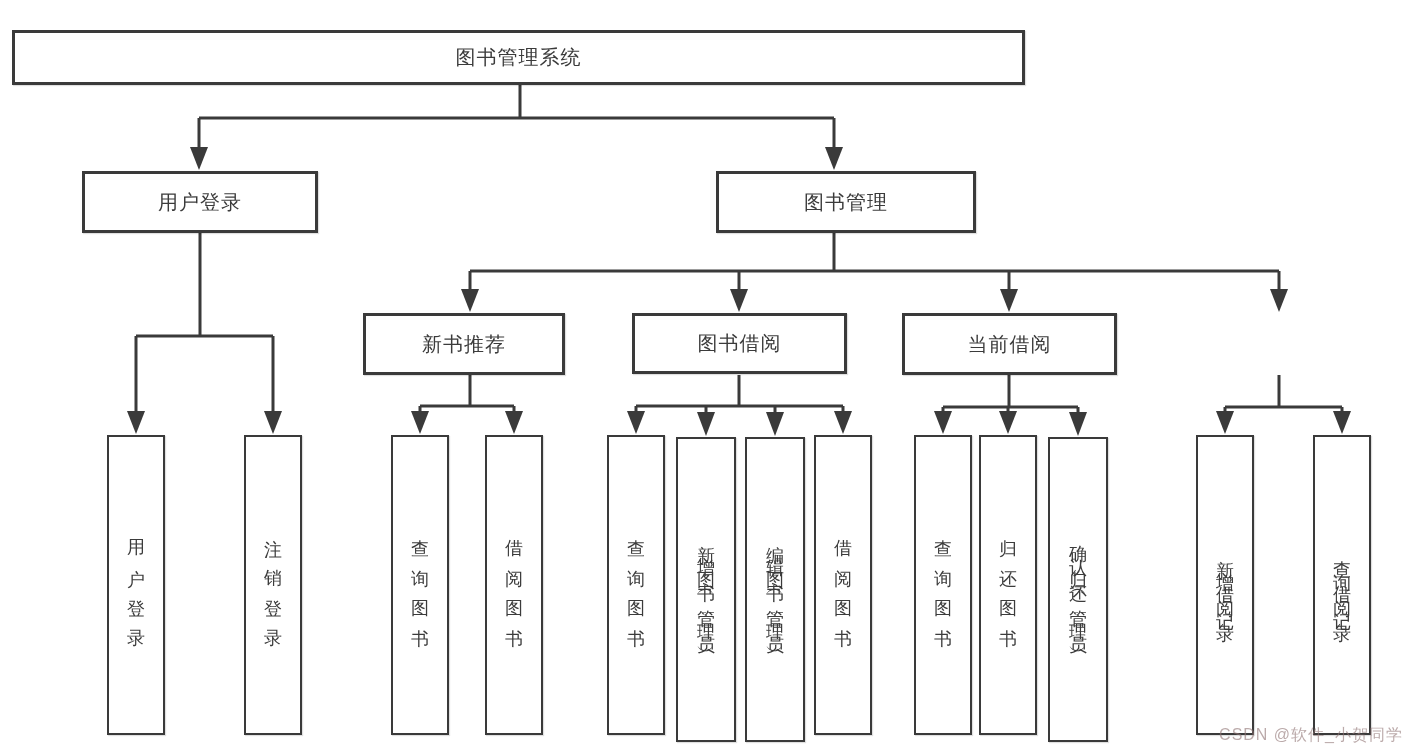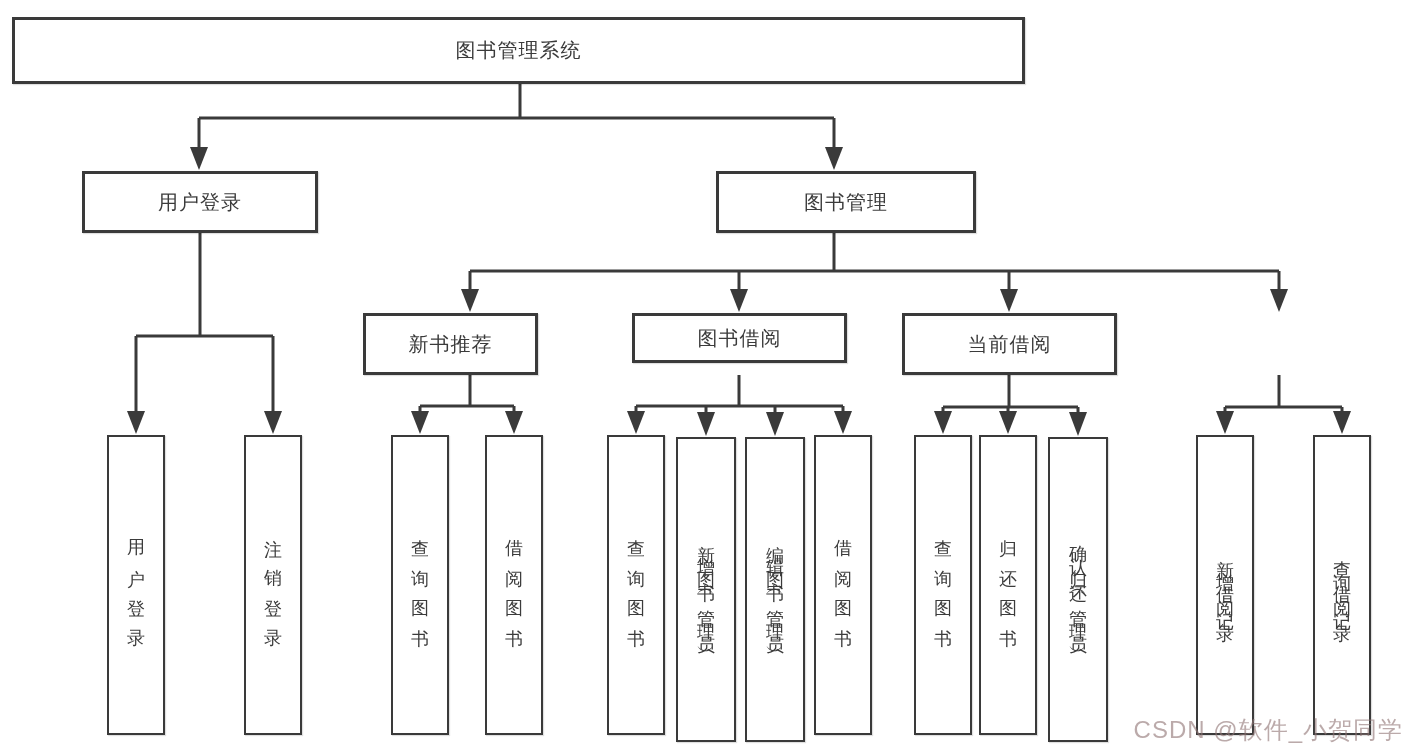--- a/index.html
+++ b/index.html
@@ -46,21 +46,21 @@
     writing-mode: vertical-lr;
     text-orientation: mixed;
     font-size: 18px;
     color: #3b3b3b;
     white-space: nowrap;
   }
   #watermark {
     position: absolute;
     right: 2px;
     bottom: 1px;
-    font-size: 24px;
+    font-size: 16px;
     letter-spacing: 1px;
     color: rgba(146, 118, 118, 0.62);
     white-space: nowrap;
     text-align: center;
   }
 </style>
 </head>
 <body>
 
 <div id="canvas">
@@ -98,35 +98,35 @@
       <polygon points="766,412 784,412 775,436"></polygon>
       <polygon points="834,411 852,411 843,434"></polygon>
       <polygon points="934,411 952,411 943,434"></polygon>
       <polygon points="999,411 1017,411 1008,434"></polygon>
       <polygon points="1069,412 1087,412 1078,436"></polygon>
       <polygon points="1216,411 1234,411 1225,434"></polygon>
       <polygon points="1333,411 1351,411 1342,434"></polygon>
     </g>
   </svg>
 
-  <div class="node" style="left:12px; top:17px; width:1013px; height:67px;font-family:Liberation Mono, monospace;">
+  <div class="node" style="left:12px; top:30px; width:1013px; height:55px;font-family:Liberation Mono, monospace;">
     <span class="hlabel">图书管理系统</span>
   </div>
 
   <div class="node" style="left:82px; top:171px; width:236px; height:62px;">
     <span class="hlabel">用户登录</span>
   </div>
   <div class="node" style="left:716px; top:171px; width:260px; height:62px;">
     <span class="hlabel">图书管理</span>
   </div>
 
-  <div class="node" style="left:363px; top:313px; width:175px; height:62px;">
+  <div class="node" style="left:363px; top:313px; width:202px; height:62px;">
     <span class="hlabel">新书推荐</span>
   </div>
-  <div class="node" style="left:632px; top:313px; width:215px; height:50px;font-family:Liberation Serif, serif;">
+  <div class="node" style="left:632px; top:313px; width:215px; height:61px;font-family:Liberation Serif, serif;">
     <span class="hlabel">图书借阅</span>
   </div>
   <div class="node" style="left:902px; top:313px; width:215px; height:62px;">
     <span class="hlabel">当前借阅</span>
   </div>
 
   <div class="leaf" style="left:107px; top:435px; width:58px; height:300px;">
     <span class="vlabel" style="letter-spacing: 30px;">用户登录</span>
   </div>
   <div class="leaf" style="left:244px; top:435px; width:58px; height:300px;">

